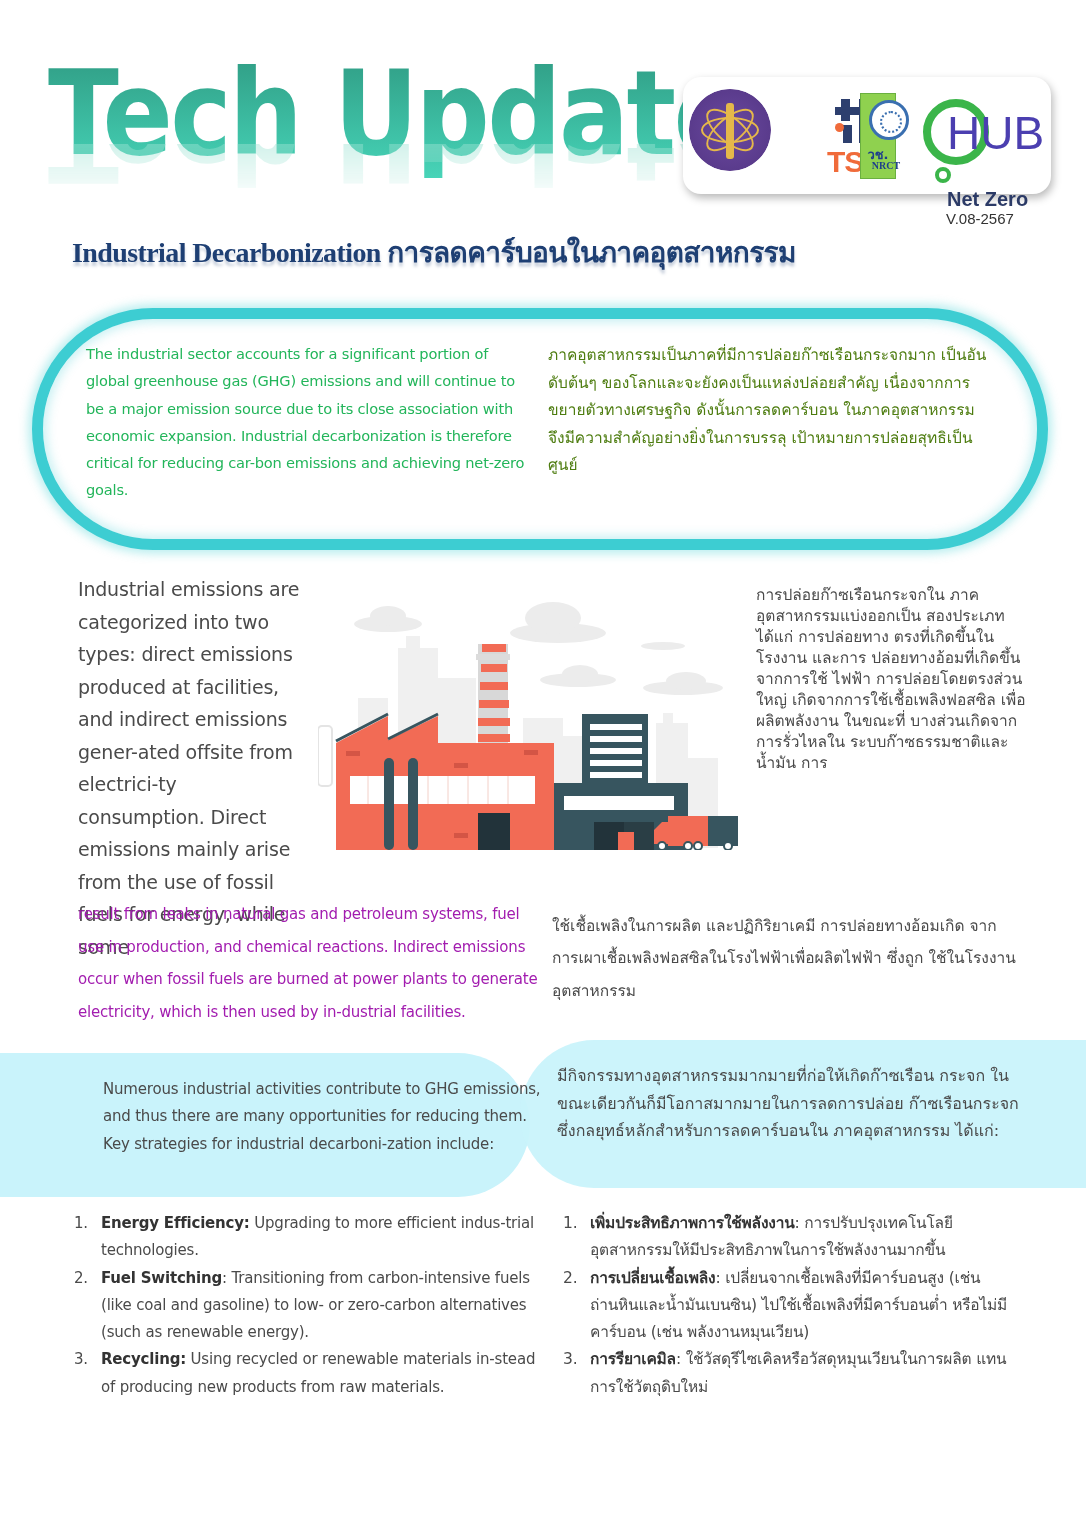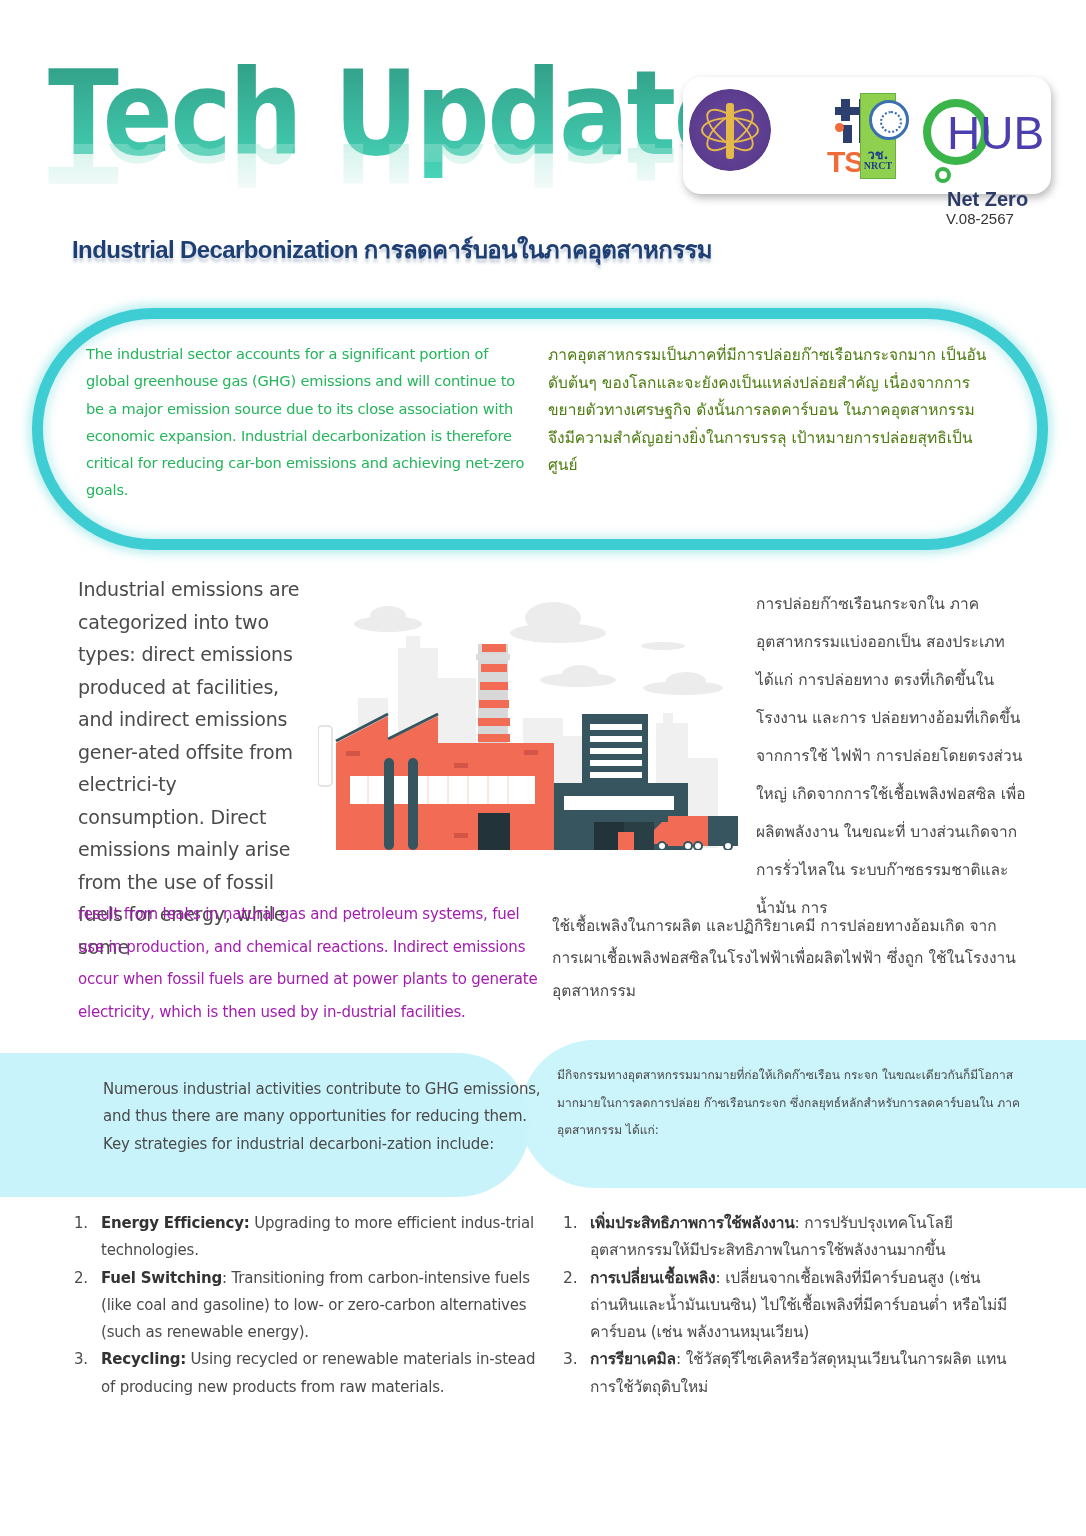--- a/index.html
+++ b/index.html
@@ -40,33 +40,33 @@
   .logo-nstda .orbit2 { transform: rotate(40deg); }
   .logo-nstda .orbit3 { transform: rotate(-40deg); }
   .logo-tsri { left: 108px; top: 22px; width: 60px; height: 90px; margin-left: 36px; }
   .tsri-mark { position: absolute; left: 8px; top: 0; width: 44px; height: 44px; }
   .tsri-mark i { position: absolute; background: #2d3f6e; }
   .tsri-text { position: absolute; left: 0; top: 46px; font-family: "Liberation Sans", sans-serif; font-weight: bold; font-size: 30px; color: #f06b3a; letter-spacing: -1px; }
   .logo-nrct { left: 177px; top: 16px; width: 36px; height: 86px; background: #8fd14f; border: 1px solid #6ab040; }
   .nrct-seal { position: absolute; left: 8px; top: 6px; width: 40px; height: 40px; border-radius: 50%; background: #fff; border: 3px solid #3a6fb0; }
   .nrct-seal::after { content: ""; position: absolute; left: 8px; top: 8px; width: 18px; height: 18px; border-radius: 50%; border: 2px dotted #3a6fb0; }
   .nrct-th { position: absolute; left: 0; width: 100%; top: 50px; text-align: center; font-size: 13px; font-weight: bold; color: #1e3f8a; }
-  .nrct-en { position: absolute; left: 0; width: 100%; top: 66px; text-align: center; font-family: "Liberation Serif", serif; font-size: 10px; font-weight: bold; color: #1e3f8a; }
+  .nrct-en { position: absolute; left: 8px; width: 100%; top: 66px; text-align: center; font-family: "Liberation Serif", serif; font-size: 10px; font-weight: bold; color: #1e3f8a; }
   .logo-hub { left: 240px; top: 16px; width: 124px; height: 96px; }
   .hub-ring { position: absolute; left: 0; top: 6px; width: 66px; height: 66px; border-radius: 50%; border: 8px solid #3bb54a; }
   .hub-dot { position: absolute; left: 12px; top: 74px; width: 16px; height: 16px; border-radius: 50%; border: 4px solid #3bb54a; background: #fff; }
   .hub-text { position: absolute; left: 24px; top: 15px; font-family: "Liberation Sans", sans-serif; font-size: 46px; color: #4b3fb0; letter-spacing: 0; line-height: 50px; }
   .hub-sub { position: absolute; left: 24px; top: 54px; font-family: "Liberation Sans", sans-serif; font-size: 20px; font-weight: bold; color: #2b3a66; white-space: nowrap; margin-top: 41px; }
 
   .version { position: absolute; left: 946px; top: 210px; font-family: "Liberation Sans", sans-serif; font-size: 15px; color: #333; }
 
   
   .subtitle {
     position: absolute; left: 72px; top: 230px;
-    font-family: Liberation Sans, sans-serif; font-weight: bold; font-size: 24px;
+    font-family: Liberation Serif, serif; font-weight: bold; font-size: 28px;
     color: #1e3f73; letter-spacing: -0.6px; white-space: nowrap;
     text-shadow: 0 4px 3px rgba(30,63,115,.25);
   }
 
   
   .intro-pill {
     position: absolute; left: 32px; top: 308px; width: 1016px; height: 242px;
     border: 11px solid #3dcdd2; border-radius: 121px;
     box-shadow: 0 0 10px 4px rgba(61,205,210,.35), inset 0 0 10px 4px rgba(61,205,210,.25);
     background: #fff;
@@ -86,21 +86,21 @@
   .body-en-top {
     position: absolute; left: 78px; top: 573px; width: 230px;
     font-size: 19px; line-height: 32.5px; color: #4a4a4a; letter-spacing: -0.2px;
   }
   .body-en-bottom {
     position: absolute; left: 78px; top: 898px; width: 470px;
     font-size: 15px; line-height: 32.5px; color: #a21caf; letter-spacing: -0.2px;
   }
   .body-th-top {
     position: absolute; left: 756px; top: 585px; width: 270px;
-    font-size: 15.5px; line-height: 38px; color: #4a4a4a;
+    font-size: 15.5px; line-height: 21px; color: #4a4a4a;
   }
   .body-th-bottom {
     position: absolute; left: 552px; top: 910px; width: 470px;
     font-size: 15.5px; line-height: 32.4px; color: #4a4a4a;
   }
 
   
   .illus { position: absolute; left: 318px; top: 588px; width: 420px; height: 262px; }
 
   
@@ -111,21 +111,21 @@
   .bubble-right {
     position: absolute; left: 520px; top: 1040px; width: 600px; height: 148px;
     background: #c9f3fb; border-radius: 80px 0 0 80px; opacity: .95;
   }
   .bubble-en {
     position: absolute; left: 74px; top: 1076px; width: 450px;
     font-size: 15px; line-height: 27.3px; color: #4a4a4a; letter-spacing: -0.2px; margin-left: 29px;
   }
   .bubble-th {
     position: absolute; left: 557px; top: 1062px; width: 470px;
-    font-size: 12px; line-height: 27.6px; color: #4a4a4a;
+    font-size: 16px; line-height: 27.6px; color: #4a4a4a;
   }
 
   
   .list { position: absolute; list-style: none; }
   .list-en { left: 66px; top: 1210px; width: 480px; }
   .list-th { left: 555px; top: 1210px; width: 470px; }
   .list li { position: relative; padding-left: 35px; font-size: 15px; line-height: 27.3px; color: #4a4a4a; letter-spacing: -0.2px; }
   .list-th li { font-size: 15.5px; }
   .list .num { position: absolute; left: 8px; top: 0; }
   .list .key { font-weight: bold; color: #333; }

